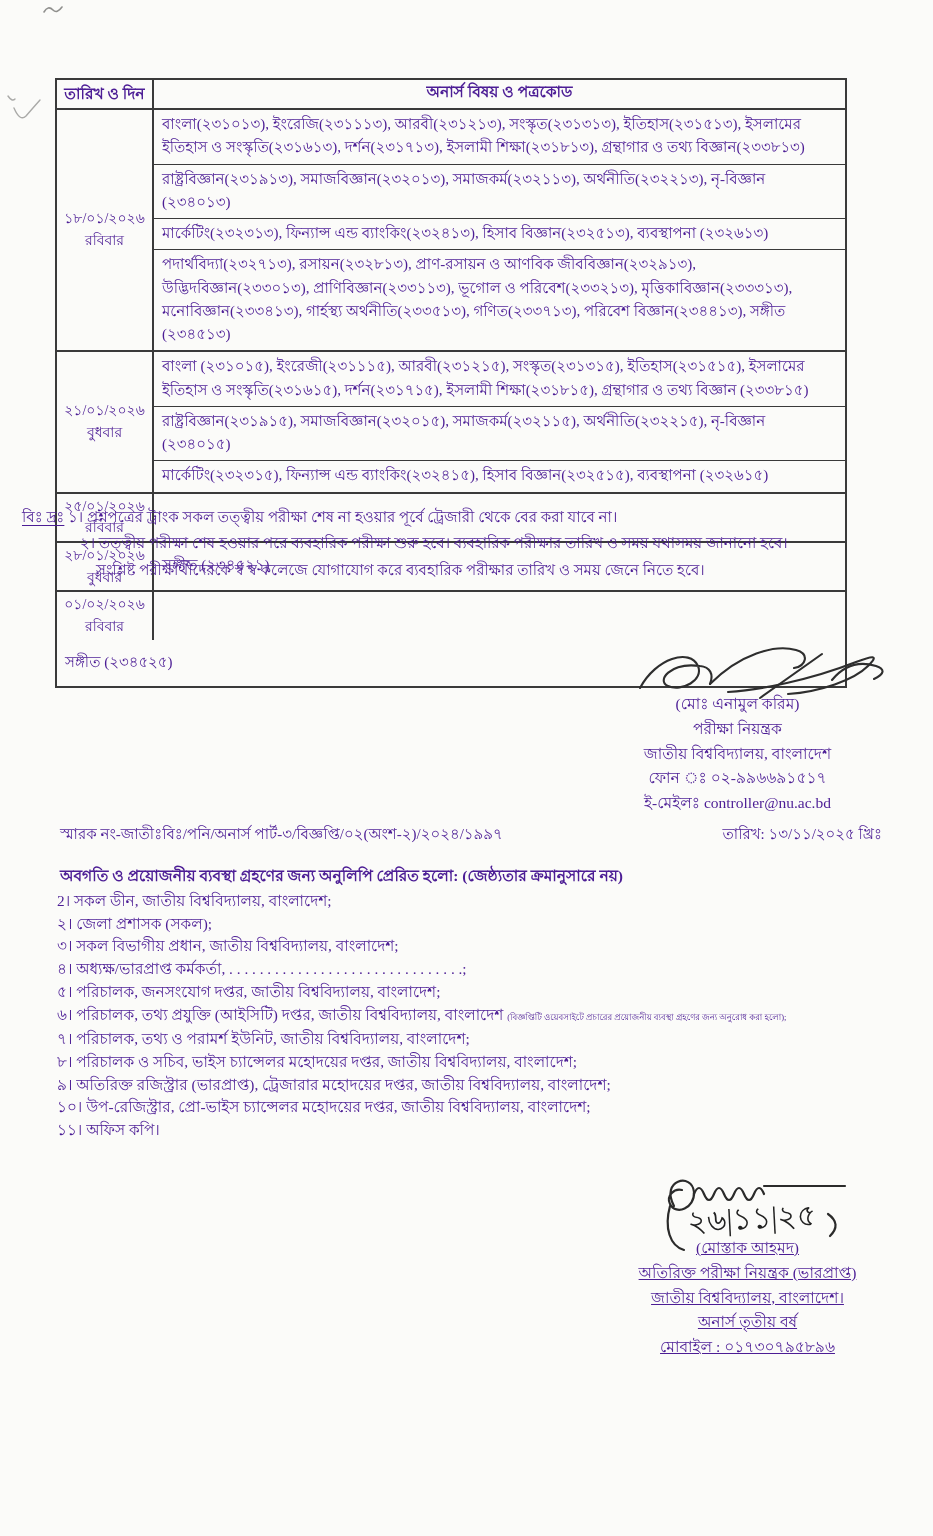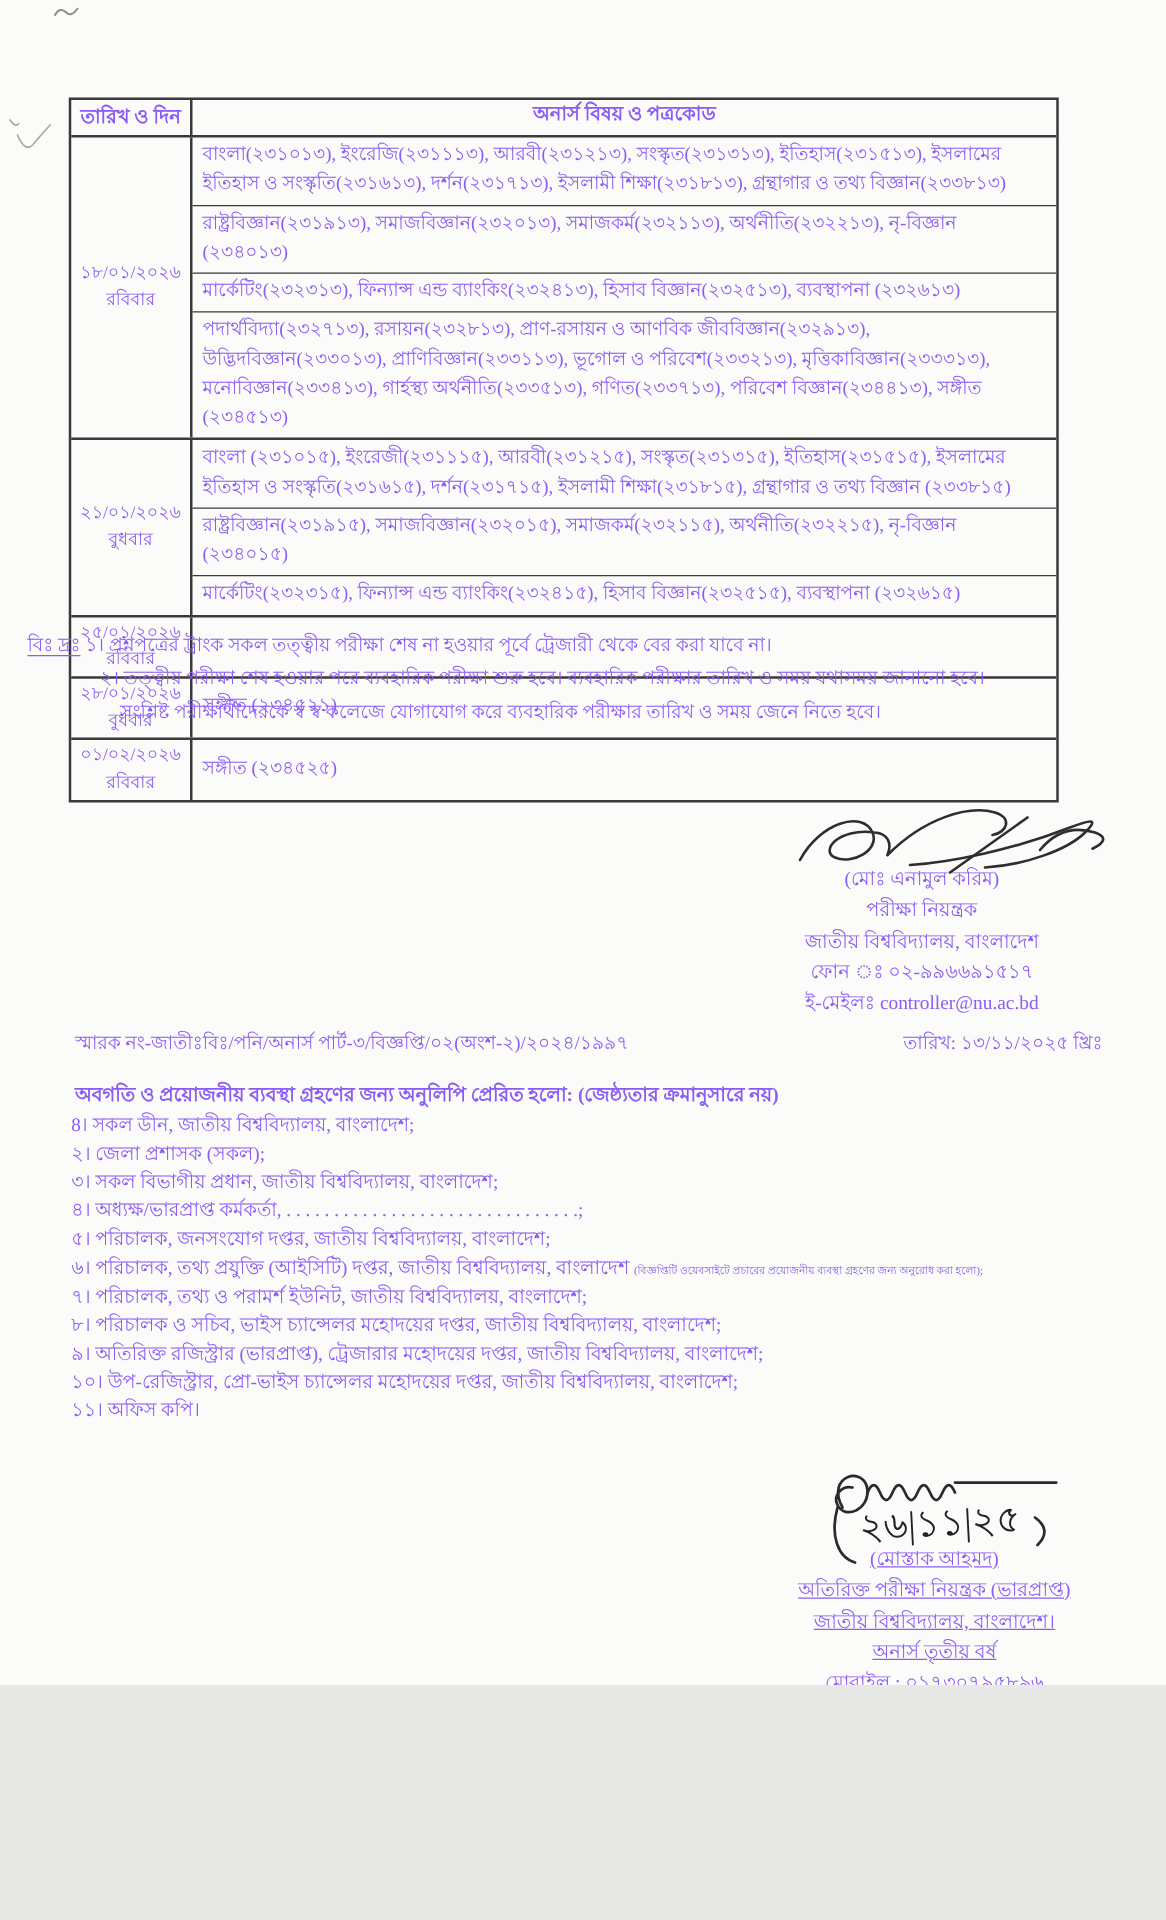--- a/index.html
+++ b/index.html
@@ -1,36 +1,36 @@
 <!DOCTYPE html>
 <html><head>
 <meta charset="utf-8">
 <style>
   * { margin:0; padding:0; box-sizing:border-box; }
   html,body { background:#e8e8e6; }
   #page {
-    position:relative; width:933px; height:1348px;
+    position:relative; width:933px; height:1536px;
     background:#fbfbf9; overflow:hidden;
     font-family:"Liberation Serif","DejaVu Serif",serif;
-    color:#8b5cf6;
+    color:#4c1d95;
   }
   
   .sched-table {
     position:absolute; left:55px; top:78px; width:792px;
     border:2px solid #3a3a3a; background:#fbfbf9;
     font-size:15px; line-height:1.55;
   }
   .t-header { display:flex; border-bottom:2px solid #3a3a3a; }
   .t-header .h1 {
     width:97px; border-right:2px solid #3a3a3a; text-align:center;
     font-weight:bold; padding:2px 2px; font-size:15.5px;
   }
   .t-header .h2 { flex:1; text-align:center; font-weight:bold; padding:0 2px; font-size:15.5px; }
   .t-row { display:flex; border-bottom:2px solid #3a3a3a; }
-  .t-row:last-child { border-bottom:none; }
+  .t-row:last-child { border-bottom:none;flex-direction:column; }
   .d-cell {
     width:97px; border-right:2px solid #3a3a3a;
     display:flex; flex-direction:column; justify-content:center; align-items:center;
     text-align:center; font-size:14px; padding:2px;
   }
   .g-col { flex:1; display:flex; flex-direction:column; }
   .g-cell { padding:3px 8px 4px 8px; border-bottom:1.5px solid #3a3a3a; flex:1; }
   .g-cell:last-child { border-bottom:none; }
   .g-tall { min-height:46px; display:flex; align-items:center; }
   
@@ -146,21 +146,21 @@
     <div class="email-latin">ই-মেইলঃ controller@nu.ac.bd</div>
   </div>
 
   <div class="memo-row">
     <span>স্মারক নং-জাতীঃবিঃ/পনি/অনার্স পার্ট-৩/বিজ্ঞপ্তি/০২(অংশ-২)/২০২৪/১৯৯৭</span>
     <span>তারিখ:  ১৩/১১/২০২৫ খ্রিঃ</span>
   </div>
 
   <div class="cc-head">অবগতি ও প্রয়োজনীয় ব্যবস্থা গ্রহণের জন্য অনুলিপি প্রেরিত হলো: (জেষ্ঠ্যতার ক্রমানুসারে নয়)</div>
   <ul class="cc-list">
-    <li>8। সকল ডীন, জাতীয় বিশ্ববিদ্যালয়, বাংলাদেশ;</li>
+    <li>2। সকল ডীন, জাতীয় বিশ্ববিদ্যালয়, বাংলাদেশ;</li>
     <li>২। জেলা প্রশাসক (সকল);</li>
     <li>৩। সকল বিভাগীয় প্রধান, জাতীয় বিশ্ববিদ্যালয়, বাংলাদেশ;</li>
     <li>৪। অধ্যক্ষ/ভারপ্রাপ্ত কর্মকর্তা,  . . . . . . . . .   . . . . . . . . . . . . . . . . . . . . . .;</li>
     <li>৫। পরিচালক, জনসংযোগ দপ্তর, জাতীয় বিশ্ববিদ্যালয়, বাংলাদেশ;</li>
     <li><span>৬। পরিচালক, তথ্য প্রযুক্তি (আইসিটি) দপ্তর, জাতীয় বিশ্ববিদ্যালয়, বাংলাদেশ </span><span class="cc-small">(বিজ্ঞপ্তিটি ওয়েবসাইটে প্রচারের প্রয়োজনীয় ব্যবস্থা গ্রহণের জন্য অনুরোধ করা হলো);</span></li>
     <li>৭। পরিচালক, তথ্য ও পরামর্শ ইউনিট, জাতীয় বিশ্ববিদ্যালয়, বাংলাদেশ;</li>
     <li>৮। পরিচালক ও সচিব, ভাইস চ্যান্সেলর মহোদয়ের দপ্তর, জাতীয় বিশ্ববিদ্যালয়, বাংলাদেশ;</li>
     <li>৯। অতিরিক্ত রজিস্ট্রার (ভারপ্রাপ্ত), ট্রেজারার মহোদয়ের দপ্তর, জাতীয় বিশ্ববিদ্যালয়, বাংলাদেশ;</li>
     <li>১০। উপ-রেজিস্ট্রার, প্রো-ভাইস চ্যান্সেলর মহোদয়ের দপ্তর, জাতীয় বিশ্ববিদ্যালয়, বাংলাদেশ;</li>
     <li>১১। অফিস কপি।</li>

